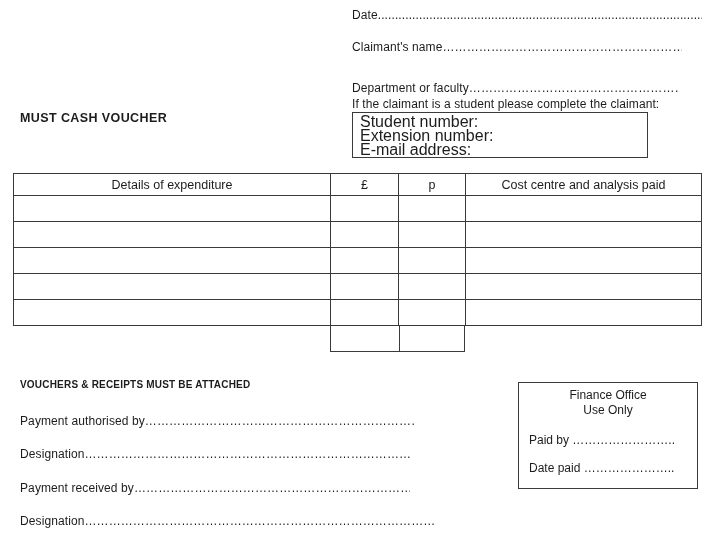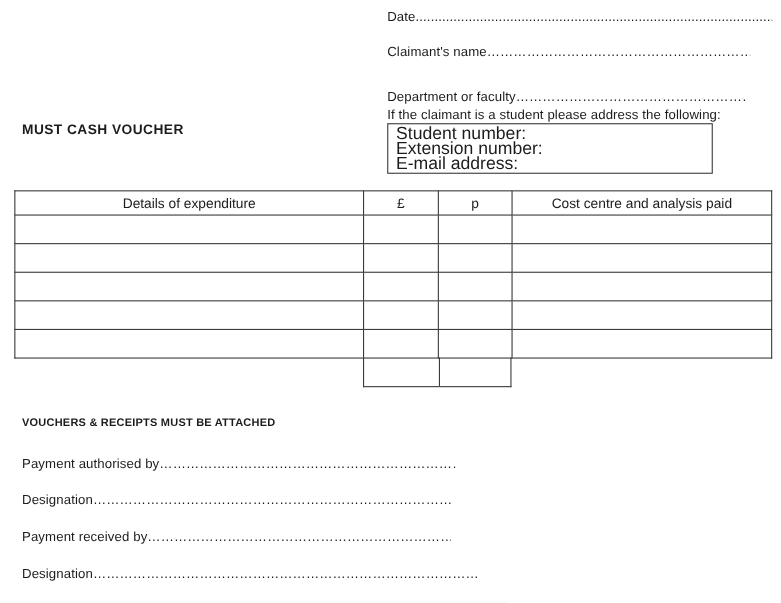--- a/index.html
+++ b/index.html
@@ -101,21 +101,21 @@
   }
 </style>
 </head>
 <body>
 
 <div class="page">
 
   <div class="line" style="left:352px;top:8px;width:350px;">Date..................................................................................................................</div>
   <div class="line" style="left:352px;top:40px;width:330px;">Claimant's name……………………………………………………………</div>
   <div class="line" style="left:352px;top:81px;width:326px;">Department or faculty………………………………………………………</div>
-  <div class="line" style="left:352px;top:97px;width:356px;">If the claimant is a student please address the following:</div>
+  <div class="line" style="left:352px;top:97px;width:356px;">If the claimant is a student please complete the claimant:</div>
 
   <div class="student-box">
     <div>Student number:</div>
     <div>Extension number:</div>
     <div>E-mail address:</div>
   </div>
 
   <div class="form-title">MUST CASH VOUCHER</div>
 
   <table class="voucher">
@@ -171,14 +171,20 @@
     <div class="totals-divider"></div>
   </div>
 
   <div class="attached-note">VOUCHERS &amp; RECEIPTS MUST BE ATTACHED</div>
 
   <div class="line" style="left:20px;top:414px;width:394px;">Payment authorised by………………………………………………………………</div>
   <div class="line" style="left:20px;top:447px;width:392px;">Designation……………………………………………………………………………</div>
   <div class="line" style="left:20px;top:481px;width:390px;">Payment received by…………………………………………………………………</div>
   <div class="line" style="left:20px;top:514px;width:414px;">Designation……………………………………………………………………………</div>
 
+  <div class="finance-box">
+    <div class="fb-title">Finance Office</div>
+    <div class="fb-title" style="margin-top:0;">Use Only</div>
+    <div class="fb-line" style="top:50px;">Paid by ……………………..</div>
+    <div class="fb-line" style="top:78px;">Date paid …………………..</div>
+  </div>
 
 </div>
 
 </body></html>

